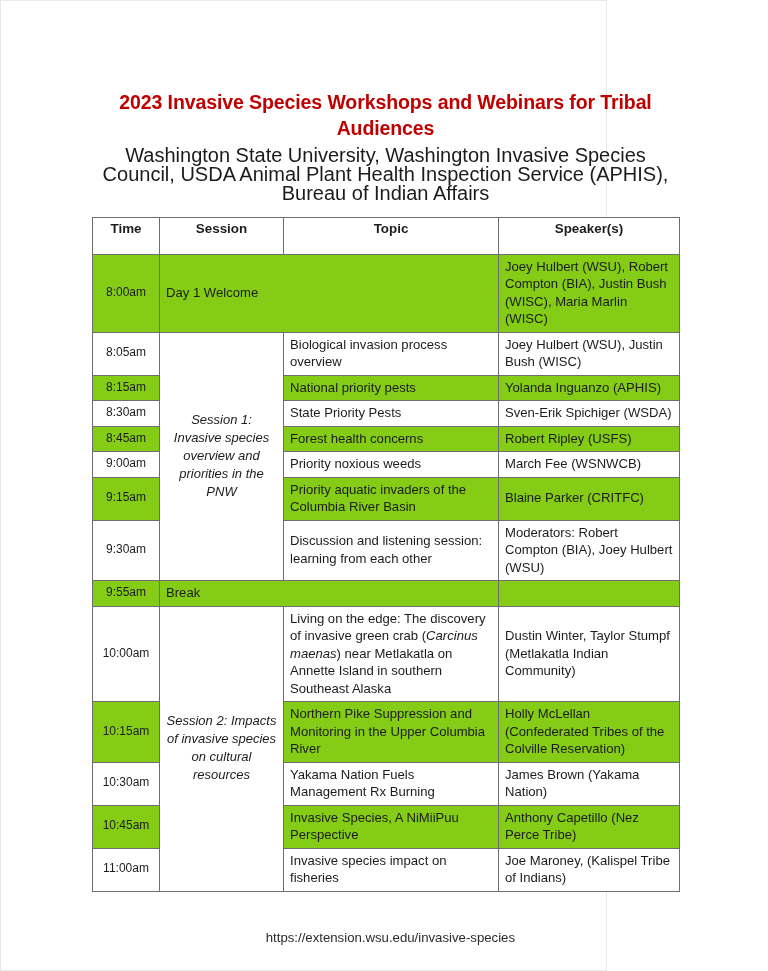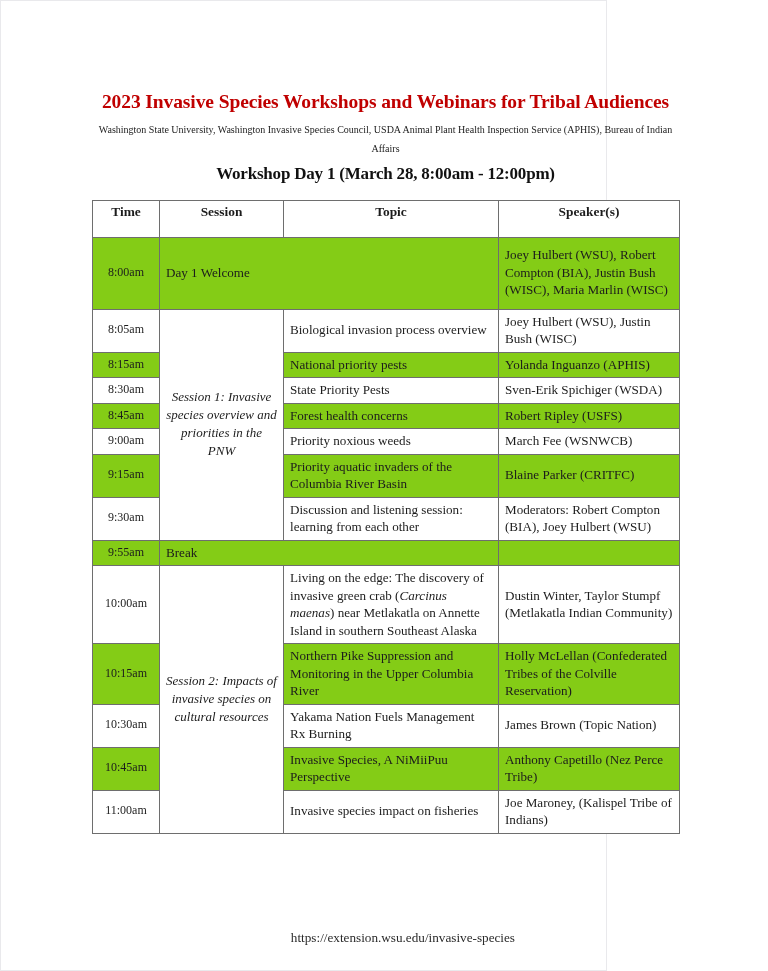--- a/index.html
+++ b/index.html
@@ -16,42 +16,41 @@
     overflow: hidden;
   }
   .page {
     position: absolute;
     left: 0; top: 0;
     width: 607px;
     height: 971px;
     box-sizing: border-box;
     border: 1px solid #e9e9ec;
     background: #ffffff;
-    font-family: Liberation Serif, serif;
   }
   .doc-body {
     position: absolute;
     left: 91px;
     top: 0;
     width: 587px;
   }
   .title {
     margin: 0;
     padding-top: 88px;
     font-size: 19.5px;
     line-height: 26px;
     font-weight: bold;
     text-align: center;
     color: #C00000;
     letter-spacing: -0.1px;
   }
   .org-line {
     margin: 0;
     padding-top: 5px;
-    font-size: 10px;
+    font-size: 20px;
     line-height: 19px;
     text-align: center;
     color: #1b1b1b;
   }
   .daytitle {
     margin: 0;
     padding-top: 4px;
     font-size: 17px;
     line-height: 24px;
     font-weight: bold;
@@ -125,21 +124,20 @@
 <body>
 
 <div class="page">
 
   <div class="doc-body">
 
     <h1 class="title">2023 Invasive Species Workshops and Webinars for Tribal Audiences</h1>
 
     <p class="org-line">Washington State University, Washington Invasive Species Council, USDA Animal Plant Health Inspection Service (APHIS), Bureau of Indian Affairs</p>
 
-    <h2 class="daytitle">Workshop Day 1 (March 28, 8:00am - 12:00pm)</h2>
 
     <table class="schedule">
       <colgroup>
         <col class="c-time">
           <col class="c-sess">
           <col class="c-topic">
           <col class="c-speak">
       </colgroup>
       <thead>
         <tr>
@@ -215,21 +213,21 @@
 
         <tr>
           <td class="time sh">10:15am</td>
           <td class="topic sh">Northern Pike Suppression and Monitoring in the Upper Columbia River</td>
           <td class="speaker sh">Holly McLellan (Confederated Tribes of the Colville Reservation)</td>
         </tr>
 
         <tr>
           <td class="time white">10:30am</td>
           <td class="topic white">Yakama Nation Fuels Management Rx Burning</td>
-          <td class="speaker white">James Brown (Topic Nation)</td>
+          <td class="speaker white">James Brown (Yakama Nation)</td>
         </tr>
 
         <tr>
           <td class="time sh">10:45am</td>
           <td class="topic sh">Invasive Species, A NiMiiPuu Perspective</td>
           <td class="speaker sh">Anthony Capetillo (Nez Perce Tribe)</td>
         </tr>
 
         <tr>
           <td class="time white">11:00am</td>

